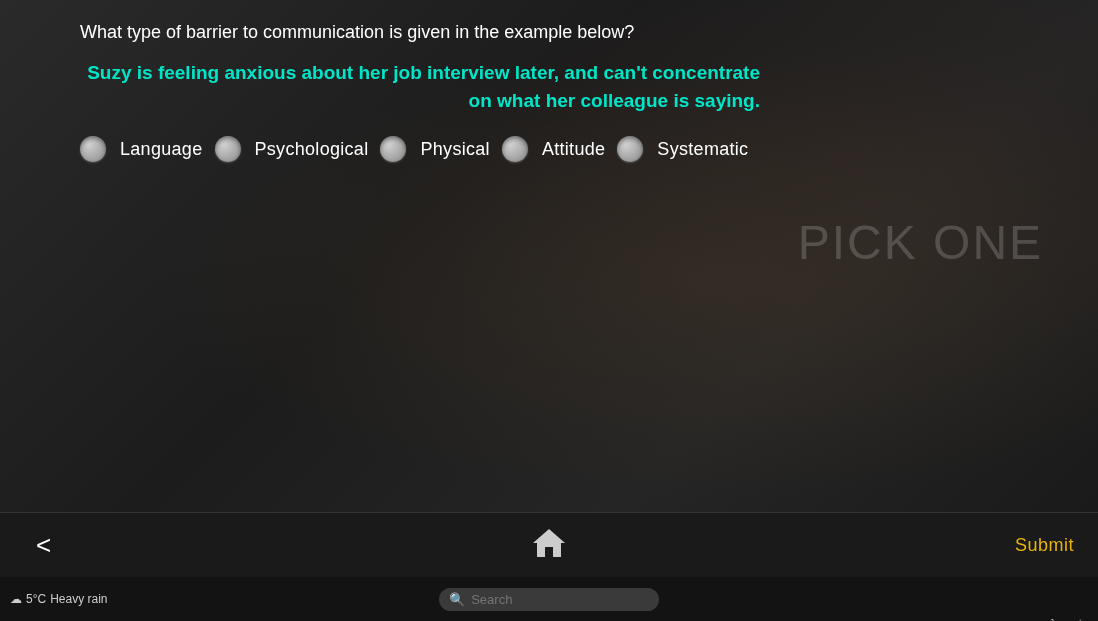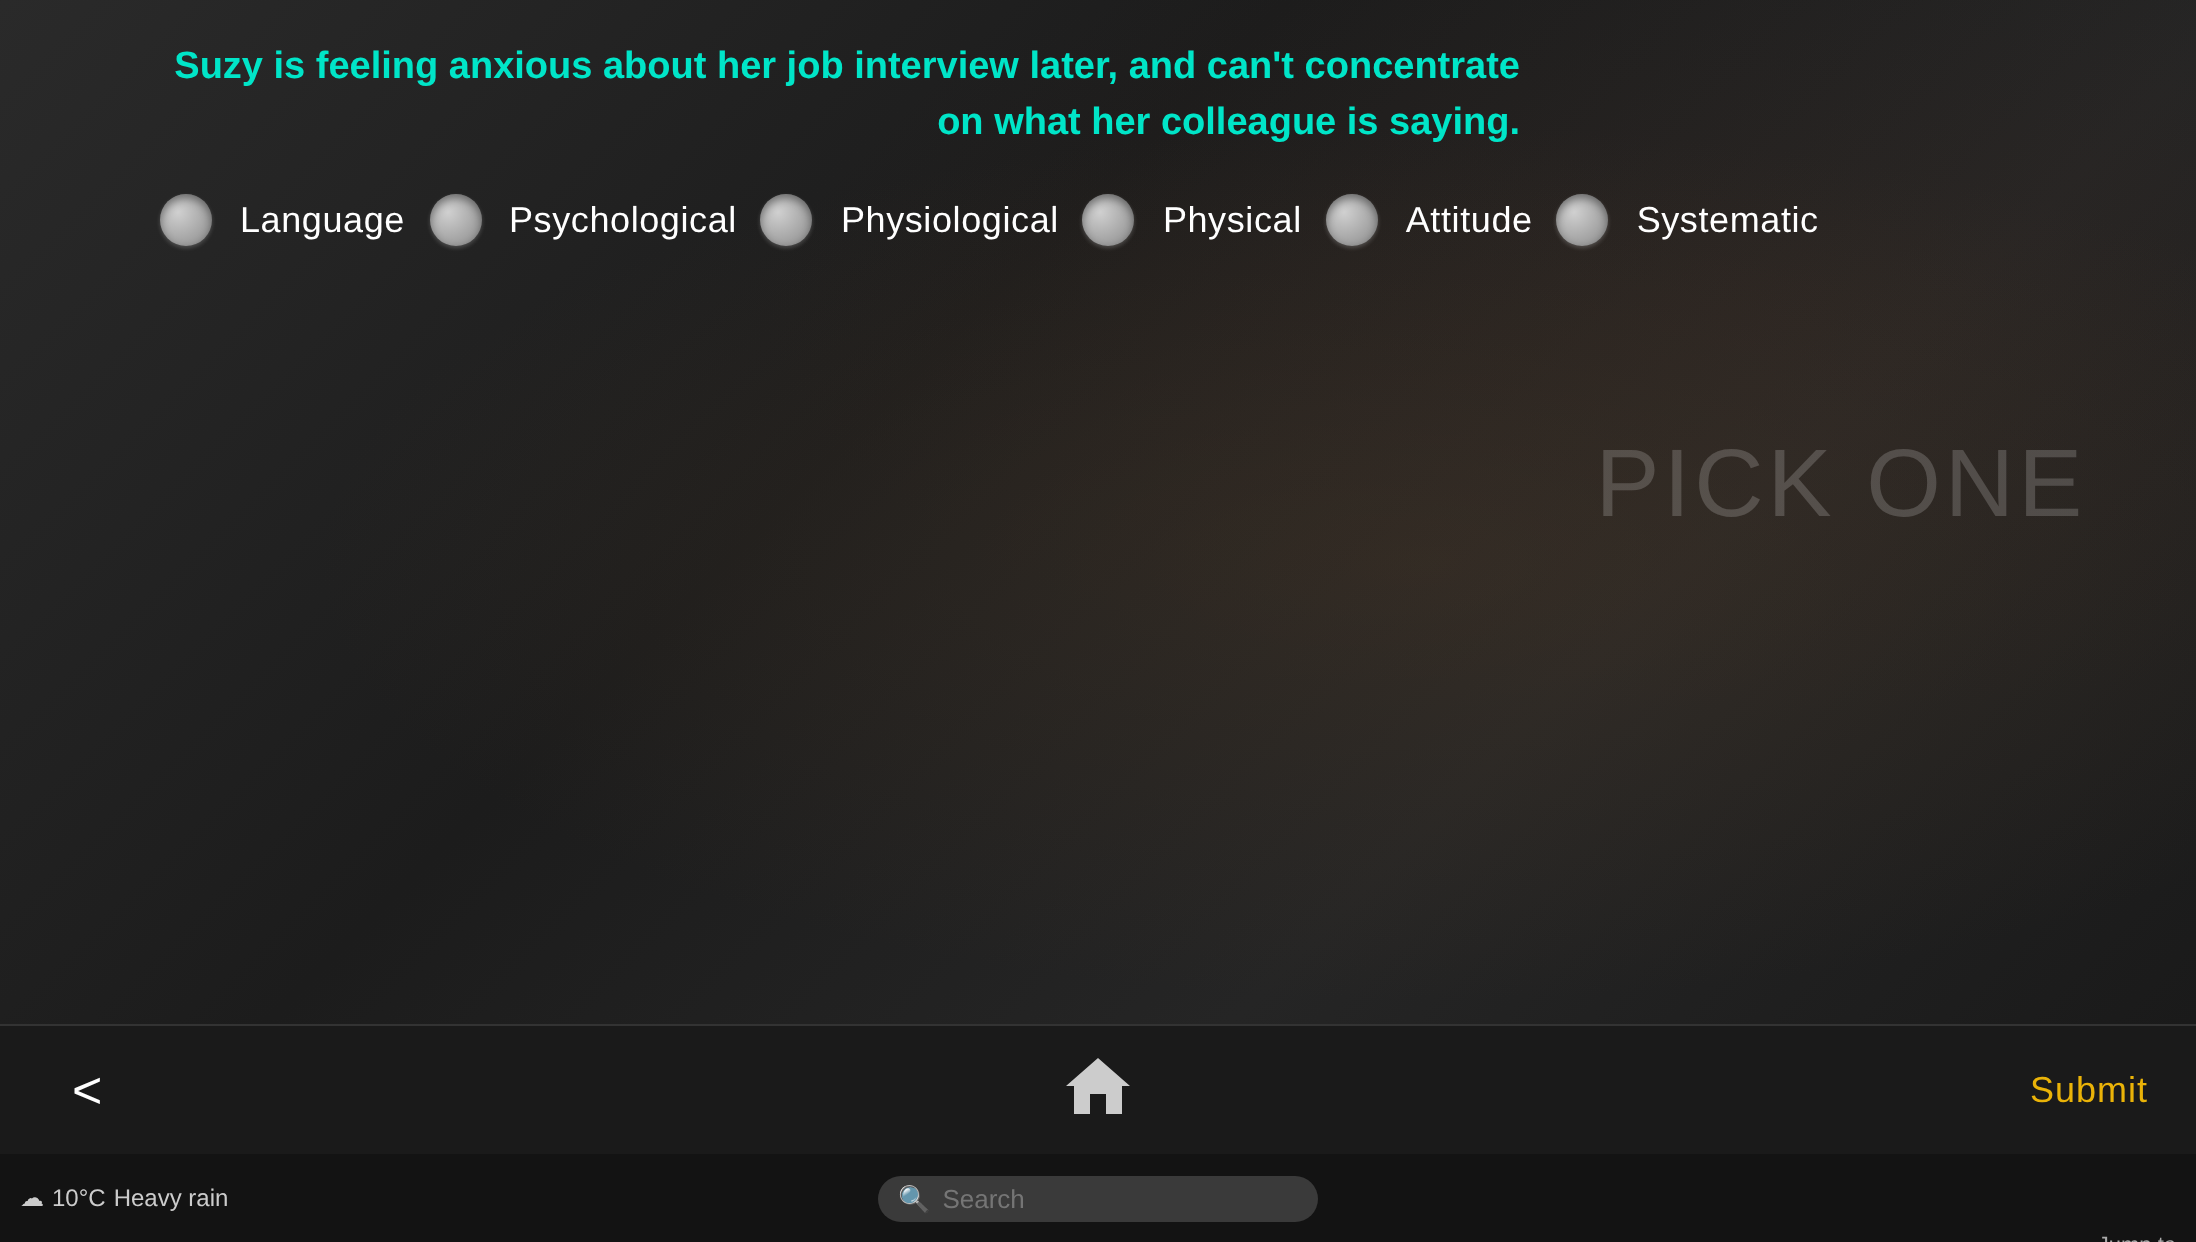--- a/index.html
+++ b/index.html
@@ -221,39 +221,36 @@
 </head>
 <body>
 
 <div class="screen">
 
   <div class="quiz-area">
     <div class="bg-overlay"></div>
 
     <div class="pick-one-watermark">PICK ONE</div>
 
+    <p class="question-text">What type of barrier to communication is given in the example below?</p>
 
     <p class="scenario-text">Suzy is feeling anxious about her job interview later, and can't concentrate on what her colleague is saying.</p>
 
     <ul class="options-list">
 
       <li class="option-item">
         <div class="radio-circle"></div>
         <span class="option-label">Language</span>
       </li>
 
       <li class="option-item">
         <div class="radio-circle"></div>
         <span class="option-label">Psychological</span>
       </li>
 
-      <li class="option-item">
-        <div class="radio-circle"></div>
-        <span class="option-label">Physiological</span>
-      </li>
 
       <li class="option-item">
         <div class="radio-circle"></div>
         <span class="option-label">Physical</span>
       </li>
 
       <li class="option-item">
         <div class="radio-circle"></div>
         <span class="option-label">Attitude</span>
       </li>
@@ -275,21 +272,21 @@
       </svg>
     </div>
 
     <button class="submit-btn">Submit</button>
   </div>
 
   <div class="taskbar">
     <div class="taskbar-left">
       <span class="taskbar-weather">
         <span>☁</span>
-        <span>10°C</span>
+        <span>5°C</span>
         <span>Heavy rain</span>
       </span>
     </div>
 
     <div class="taskbar-search-wrap">
       <span class="taskbar-search-icon">🔍</span>
       <input class="taskbar-search-input" type="text" placeholder="Search" style="">
     </div>
 
     <div class="taskbar-right">

